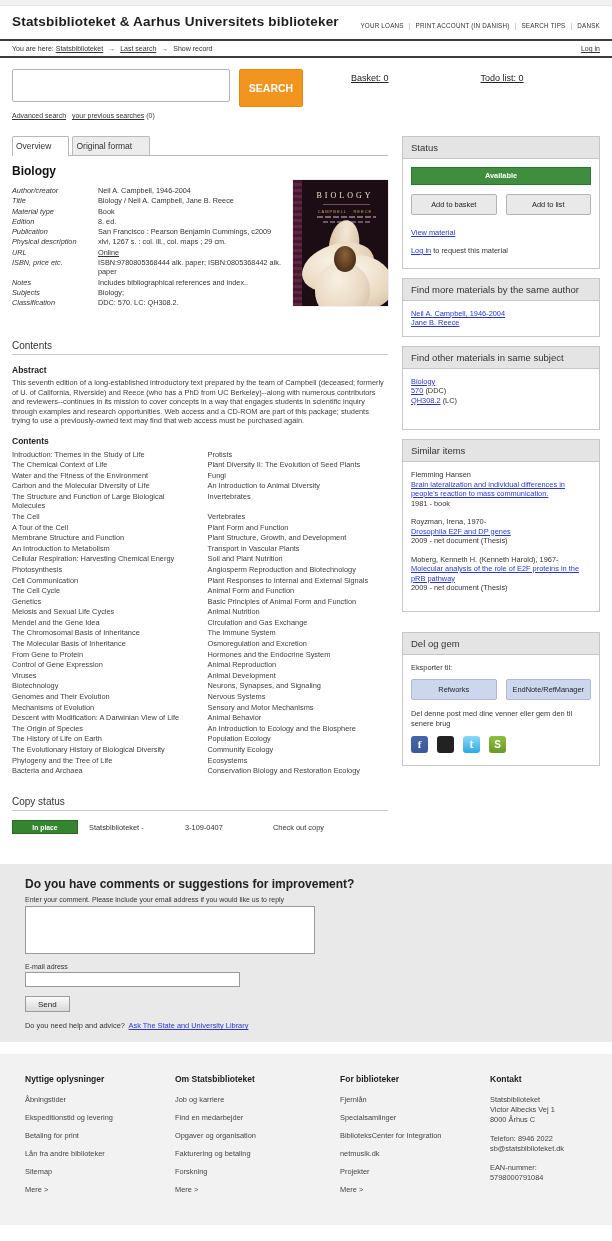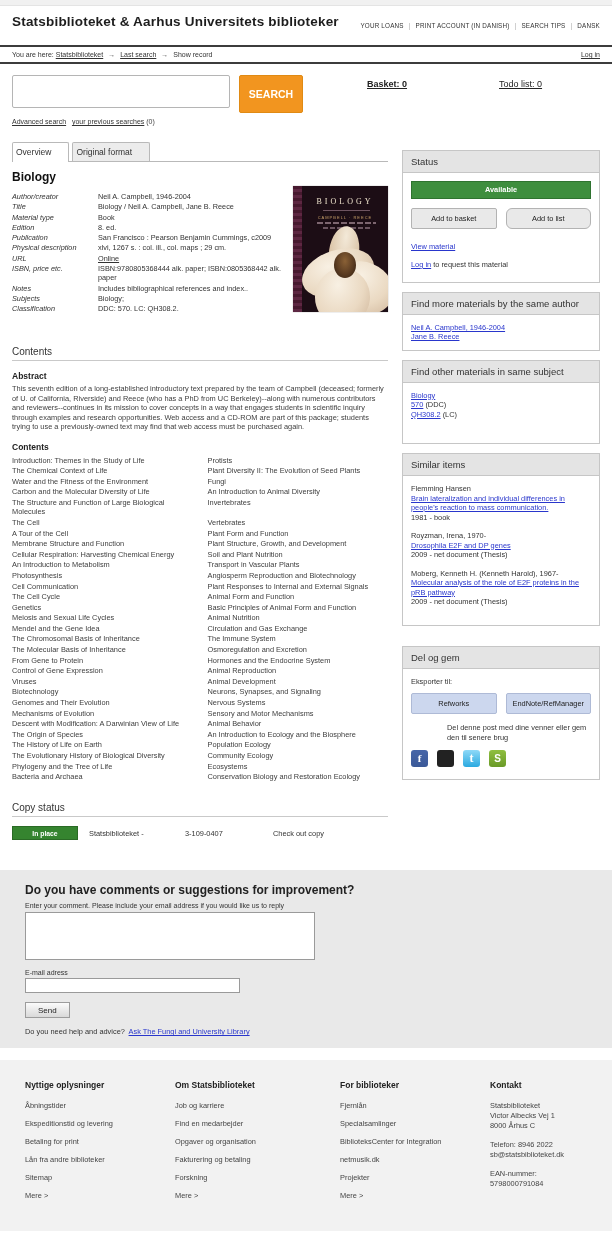--- a/index.html
+++ b/index.html
@@ -7,38 +7,38 @@
   body {
     width:612px; min-height:1241px; margin:0 auto;
     font-family:"Liberation Sans", sans-serif; color:#333;
     font-size:8px; position:relative;
   }
   a { color:#2936cc; text-decoration:underline; cursor:pointer; }
 
   .topstrip { height:6px; background:#f1f1f1; border-bottom:1px solid #e4e4e4; }
 
   
-  .site-header { display:flex; justify-content:space-between; align-items:flex-end; padding:8px 12px 16px 12px; }
+  .site-header { display:flex; justify-content:space-between; align-items:flex-end; padding:8px 12px 10px 12px; }
   .site-title { font-size:13.5px; font-weight:bold; color:#1d1d1d; letter-spacing:.2px; }
   .util-nav { display:flex; align-items:center; font-size:6.3px; color:#333; letter-spacing:.2px; }
   .util-nav a { color:#333; text-decoration:none; }
   .util-sep { color:#aaa; margin:0 5px; }
 
   .breadcrumb-bar {
     border-top:2px solid #3c3c3c; border-bottom:2px solid #3c3c3c;
     padding:4px 12px; font-size:7px; display:flex; justify-content:space-between; align-items:center;
   }
   .breadcrumb-bar .sep { color:#555; margin:0 3px; }
 
   
   .search-row { display:flex; align-items:flex-start; padding:11px 12px 2px 12px; }
   .search-input { width:218px; height:33px; border:1px solid #b5b5b5; border-radius:2px; padding:0 6px; font-size:10px; font-family:"Liberation Sans",sans-serif; }
   .search-btn { width:64px; height:38px; margin-left:9px; background:#F2951F; border:1px solid #e08a14; border-radius:2px; color:#fff; font-weight:bold; font-size:10.5px; font-family:"Liberation Sans",sans-serif; cursor:pointer; }
   .mini-links { font-size:9px; color:#222; margin-top:4px; }
-  .basket-link { margin-left:64px;font-weight:bold; }
+  .basket-link { margin-left:48px; }
   .todo-link  { margin-left:92px;text-decoration:underline; }
   .search-links { padding:3px 12px 8px 12px; font-size:7px; color:#444; }
   .search-links a { color:#333; }
   .search-links .cnt { text-decoration:none; color:#444; }
 
   
   .main { display:flex; padding:0 12px; align-items:flex-start; }
   .col-left { width:376px; }
   .col-right { width:198px; margin-left:14px; }
 
@@ -88,38 +88,38 @@
   .ccell.r { width:48%; }
 
   
   .copy-row { display:flex; align-items:center; margin:9px 0 4px 0; font-size:7.4px; }
   .badge { background:#35842F; border:1px solid #2a6a25; color:#fff; font-size:6.8px; font-weight:bold; padding:2.5px 0; width:66px; text-align:center; margin-right:11px; }
   .copy-lib { width:96px; }
   .copy-num { width:88px; }
 
   
   .box { border:1px solid #c6c6c6; margin-top:9px; background:#fff; }
-  .box:first-child { margin-top:17px; }
+  .box:first-child { margin-top:9px; }
   .box-h { background:#e4e4e4; border-bottom:1px solid #c6c6c6; padding:5px 8px; font-size:9.5px; color:#333; }
   .box-b { padding:8px; font-size:7.4px; line-height:9.5px; }
   .avail { background:#3E8E3E; border:1px solid #2f7330; color:#fff; text-align:center; font-weight:bold; font-size:7.4px; padding:3px 0; margin-bottom:9px; }
   .btn-row { display:flex; margin-bottom:10px; }
   .gbtn { flex:1; background:#e9e9e9; border:1px solid #b3b3b3; border-radius:2px; text-align:center; font-size:7.4px; font-family:"Liberation Sans",sans-serif; padding:5px 0; cursor:pointer; color:#222; }
-  .gbtn + .gbtn { margin-left:9px;border-radius:6px; }
+  .gbtn + .gbtn { margin-left:9px; }
   .sb-link { display:inline-block; margin:3px 0; }
   .loginline { margin-top:6px; padding-bottom:4px; }
   .pad-bottom-lg { padding-bottom:24px; }
   .pad-bottom-md { padding-bottom:16px; }
   .sim-item { margin-bottom:9px; }
   .sim-item:last-child { margin-bottom:2px; }
 
   .exp-row { display:flex; margin:7px 0 9px 0; }
   .refbtn { flex:1; background:#ccd7ee; border:1px solid #aebad6; border-radius:2px; text-align:center; font-size:7.4px; font-family:"Liberation Sans",sans-serif; padding:5px 0; cursor:pointer; color:#222; }
   .refbtn + .refbtn { margin-left:9px; }
-  .share-text { margin-bottom:8px;margin-left:36px; }
+  .share-text { margin-bottom:8px; }
   .soc-row { display:flex; align-items:center; padding-bottom:4px; }
   .soc { width:17px; height:17px; border-radius:3px; margin-right:9px; position:relative; cursor:pointer;
          display:flex; align-items:center; justify-content:center; color:#fff; font-weight:bold; font-size:11px; }
   .ic-fb { background:linear-gradient(#4766a8,#3b5998); font-family:"Liberation Serif",serif; }
   .ic-del { background:#222; display:grid; grid-template-columns:1fr 1fr; grid-template-rows:1fr 1fr; overflow:hidden; }
   .ic-del i { display:block; }
   .ic-del .q1{ background:#f4f4f4; } .ic-del .q2{ background:#3274d1; } .ic-del .q3{ background:#111; } .ic-del .q4{ background:#e9e9e9; }
   .ic-tw { background:linear-gradient(#8ed9f8,#2aa9e0); font-size:12px; font-family:"Liberation Serif",serif; }
   .ic-su { background:linear-gradient(#8fbf3f,#6a9a28); font-size:10px; }
 
@@ -315,27 +315,27 @@
           <div class="ccell l">A Tour of the Cell</div>
           <div class="ccell r">Plant Form and Function</div>
         </div>
 
         <div class="crow">
           <div class="ccell l">Membrane Structure and Function</div>
           <div class="ccell r">Plant Structure, Growth, and Development</div>
         </div>
 
         <div class="crow">
+          <div class="ccell l">An Introduction to Metabolism</div>
+          <div class="ccell r">Transport in Vascular Plants</div>
+        </div>
+
+        <div class="crow">
           <div class="ccell l">Cellular Respiration: Harvesting Chemical Energy</div>
           <div class="ccell r">Soil and Plant Nutrition</div>
-        </div>
-
-        <div class="crow">
-          <div class="ccell l">An Introduction to Metabolism</div>
-          <div class="ccell r">Transport in Vascular Plants</div>
         </div>
 
         <div class="crow">
           <div class="ccell l">Photosynthesis</div>
           <div class="ccell r">Angiosperm Reproduction and Biotechnology</div>
         </div>
 
         <div class="crow">
           <div class="ccell l">Cell Communication</div>
           <div class="ccell r">Plant Responses to Internal and External Signals</div>
@@ -533,21 +533,21 @@
 
 <div class="comment-sec">
   <div class="comment-title">Do you have comments or suggestions for improvement?</div>
   <div class="comment-hint">Enter your comment. Please include your email address if you would like us to reply</div>
   <textarea class="comment-box" style=""></textarea>
   <div class="email-label">E-mail adress</div>
   <input class="email-input" type="text" style="">
   <button class="send-btn">Send</button>
   <div class="help-line">
     <span>Do you need help and advice?</span>&nbsp;
-    <a>Ask The Fungi and University Library</a>
+    <a>Ask The State and University Library</a>
   </div>
 </div>
 
 <div class="footer-gap"></div>
 
 <div class="footer">
   <div class="fcol fcol-1">
     <h4>Nyttige oplysninger</h4>
     <div>
 

